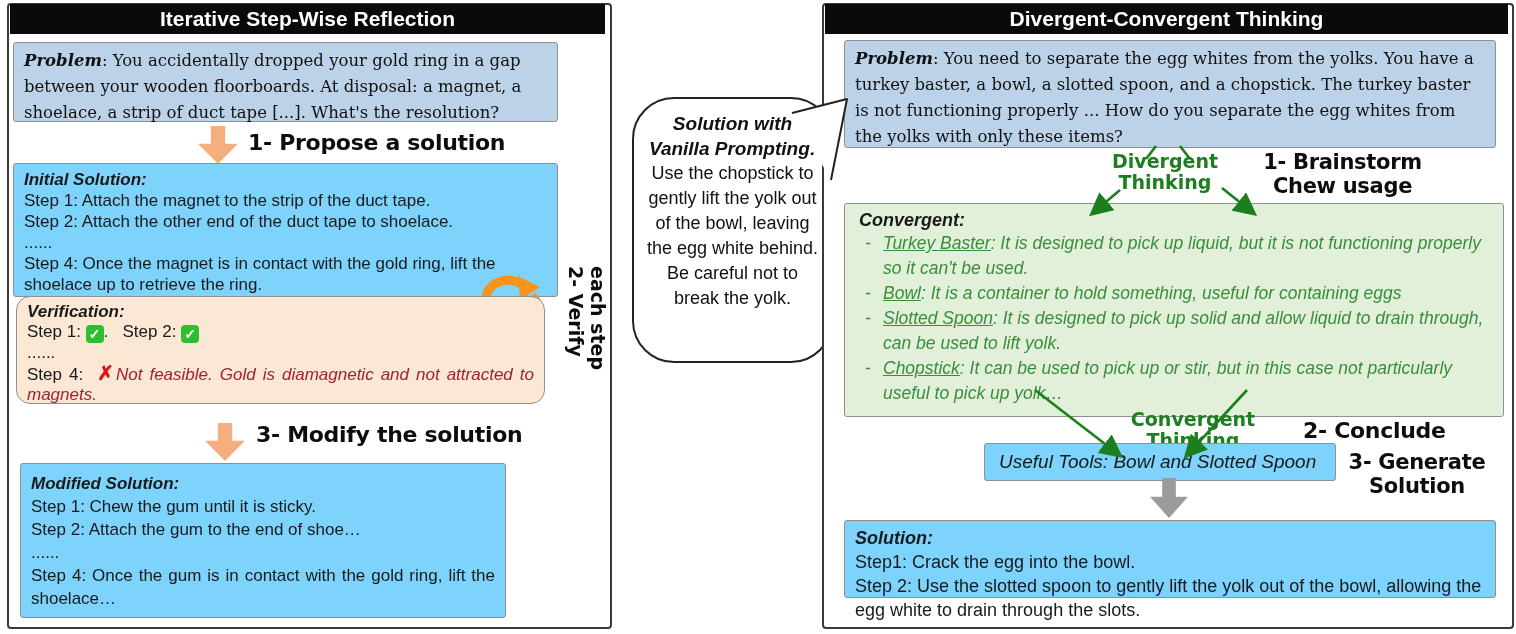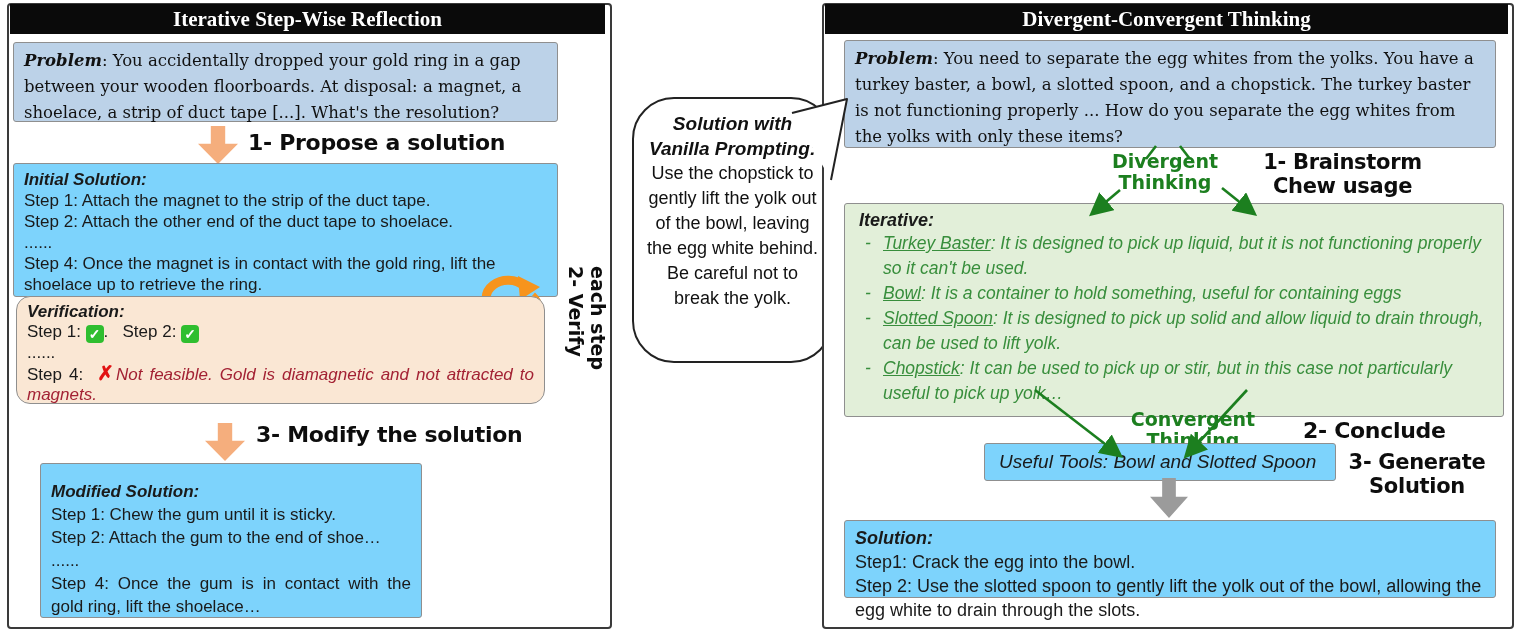--- a/index.html
+++ b/index.html
@@ -1,20 +1,20 @@
 <!DOCTYPE html>
 <html><head>
 <meta charset="utf-8">
 <style>
   html,body{margin:0;padding:0;background:#fff;}
   #stage{position:relative;width:1516px;height:634px;background:#fff;overflow:hidden;
          font-family:"Liberation Sans",sans-serif;color:#1a1a1a;}
   .panel{position:absolute;border:2px solid #3a3a3a;border-radius:4px;background:#fff;}
   .hdr{position:absolute;background:#0a0a0a;color:#fff;text-align:center;
-       font-family:Liberation Serif, serif;font-weight:bold;font-size:21px;line-height:30px;}
+       font-family:Liberation Sans, sans-serif;font-weight:bold;font-size:21px;line-height:30px;}
   .box{position:absolute;border:1.5px solid #8f8f8f;border-radius:3px;padding:5px 10px;box-sizing:border-box;}
   .blue{background:#bcd2e8;font-family:"DejaVu Serif",serif;font-size:16.5px;line-height:26px;color:#111;}
   .gray{background:#7dd3fc;}
   .peach{background:#fae7d4;}
   .green-bg{background:#e2efd9;}
   .lbl-it{font-style:italic;font-weight:bold;}
   .body-txt{font-size:17px;line-height:21px;}
   .marker{position:absolute;font-family:"DejaVu Sans",sans-serif;font-weight:800;color:#0d0d0d;
           letter-spacing:-0.3px;white-space:nowrap;}
   .marker.two{white-space:normal;text-align:center;}
@@ -88,21 +88,21 @@
     <div>......</div>
     <div class="jst">
       <span>Step 4:</span>&nbsp;
       <span class="cross">✗</span><span class="fail">Not feasible. Gold is diamagnetic and not attracted to magnets.</span>
     </div>
   </div>
 
   <div class="block-arrow orange-a" style="left:205px;top:423px;width:40px;height:38px;"></div>
   <div class="marker" style="left:256px;top:422px;font-size:22px;">3- Modify the solution</div>
 
-  <div class="box gray body-txt" style="left:20px;top:463px;width:382px;height:155px;line-height:23px;padding-top:16px;margin-left:20px;">
+  <div class="box gray body-txt" style="left:20px;top:463px;width:486px;height:155px;line-height:23px;padding-top:8px;">
     <div class="lbl-it">Modified Solution:</div>
     <div class="jst">Step 1: Chew the gum until it is sticky.</div>
     <div class="jst">Step 2: Attach the gum to the end of shoe…</div>
     <div>......</div>
     <div class="jst">Step 4: Once the gum is in contact with the gold ring, lift the shoelace…</div>
   </div>
 
   <div class="bubble">
     <div class="b-title">
       <span>Solution with</span><br>
@@ -121,21 +121,21 @@
   <div class="green-marker" style="left:1100px;top:151px;width:130px;font-size:19px;line-height:21px;">
     <span>Divergent</span><br>
     <span>Thinking</span>
   </div>
   <div class="marker two" style="left:1250px;top:150px;width:185px;font-size:21px;line-height:24px;">
     <span>1- Brainstorm</span><br>
     <span>Chew usage</span>
   </div>
 
   <div class="box green-bg" style="left:844px;top:203px;width:660px;height:214px;padding:6px 14px;">
-    <div class="lbl-it" style="font-size:18px;">Iterative:</div>
+    <div class="lbl-it" style="font-size:18px;">Convergent:</div>
     <div class="bs-item">
       <span class="bs-bullet">-</span>
       <span class="bs-name">Turkey Baster</span><span>: It is designed to pick up liquid, but it is not functioning properly so it can't be used.</span>
     </div>
     <div class="bs-item">
       <span class="bs-bullet">-</span>
       <span class="bs-name">Bowl</span><span>: It is a container to hold something, useful for containing eggs</span>
     </div>
     <div class="bs-item">
       <span class="bs-bullet">-</span>

